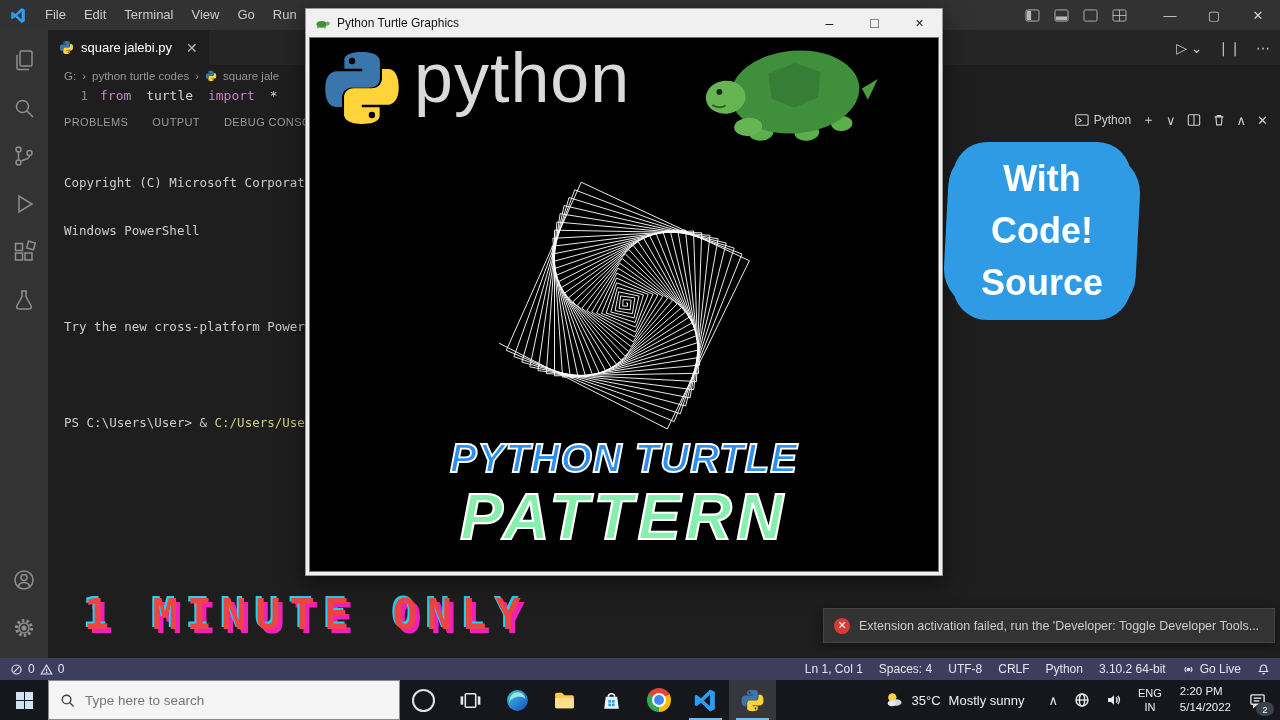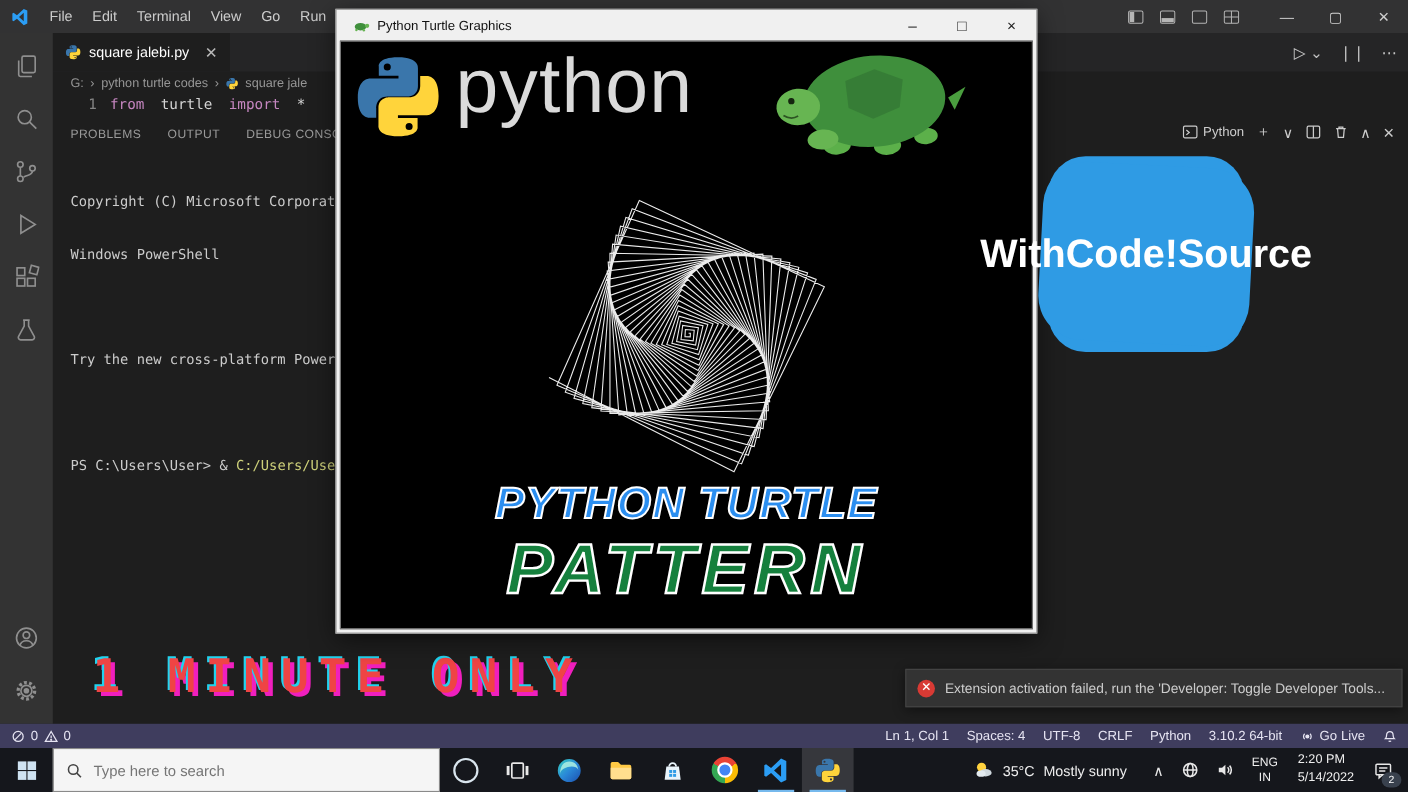--- a/index.html
+++ b/index.html
@@ -70,42 +70,42 @@
   .toast-text{color:#cccccc;font-size:12.5px;white-space:nowrap;overflow:hidden;}
 
   
   .headline{position:absolute;left:84px;top:590px;z-index:46;
             font-family:"DejaVu Sans Mono","Liberation Mono",monospace;font-weight:bold;
             font-size:42px;letter-spacing:9px;color:#ef4444;
             text-shadow:-2px -2px 0 #21d3ef, 4px 4px 0 #f01fbe;}
 
   
   .tw{position:absolute;left:305px;top:8px;width:638px;height:568px;background:#f0f0f0;z-index:50;
-      border:1px solid #9a9a9a;box-sizing:border-box;box-shadow:0 6px 22px rgba(0,0,0,.55);padding-left:6px;}
+      border:1px solid #9a9a9a;box-sizing:border-box;box-shadow:0 6px 22px rgba(0,0,0,.55);}
   .tw-titlebar{height:28px;display:flex;align-items:center;padding-left:9px;gap:7px;}
   .tw-titlebar svg{width:15px;height:13px;}
   .tw-title{font-size:12px;color:#111;}
   .tw-controls{margin-left:auto;display:flex;height:100%;}
   .tw-btn{width:45px;display:flex;align-items:center;justify-content:center;font-size:14px;color:#222;}
   .tw-canvas{position:absolute;left:3px;right:3px;top:28px;bottom:3px;background:#000;
              border:1px solid #777;overflow:hidden;box-sizing:border-box;}
   .py-logo-big{position:absolute;left:10px;top:8px;width:84px;height:84px;}
   .wordmark{position:absolute;left:104px;top:0px;font-size:70px;color:#dadada;letter-spacing:1px;}
   .turtle-art{position:absolute;right:56px;top:0px;width:182px;height:112px;transform:rotate(-5deg);}
   .spiral{position:absolute;left:161px;top:110px;width:310px;height:310px;}
   .caption1{position:absolute;left:0;width:100%;top:398px;text-align:center;font-size:40px;
             font-weight:bold;font-style:italic;color:#2b8ef0;-webkit-text-stroke:1.8px #ffffff;
             letter-spacing:1px;}
   .caption2{position:absolute;left:0;width:100%;top:442px;text-align:center;font-size:64px;
-            font-weight:bold;font-style:italic;color:#15803d;-webkit-text-stroke:2.2px #ffffff;
+            font-weight:bold;font-style:italic;color:#86efac;-webkit-text-stroke:2.2px #ffffff;
             letter-spacing:5px;}
 
   
   .badge{position:absolute;left:953px;top:142px;width:178px;height:178px;background:#2f9be4;
-         border-radius:34px;z-index:55;display:flex;flex-direction:row;align-items:center;
+         border-radius:34px;z-index:55;display:flex;flex-direction:column;align-items:center;
          justify-content:center;}
   .badge::before{content:"";position:absolute;top:8px;bottom:8px;left:-7px;right:-7px;
                  background:#2f9be4;border-radius:40px;transform:rotate(3deg);z-index:-1;}
   .badge-line{color:#ffffff;font-weight:bold;font-size:36px;line-height:1.45;}
 
   
   .taskbar{position:absolute;left:0;top:680px;width:100%;height:40px;background:#15171c;
            display:flex;align-items:stretch;z-index:100;}
   .tb-start{width:48px;display:flex;align-items:center;justify-content:center;}
   .tb-start svg{width:17px;height:17px;}

